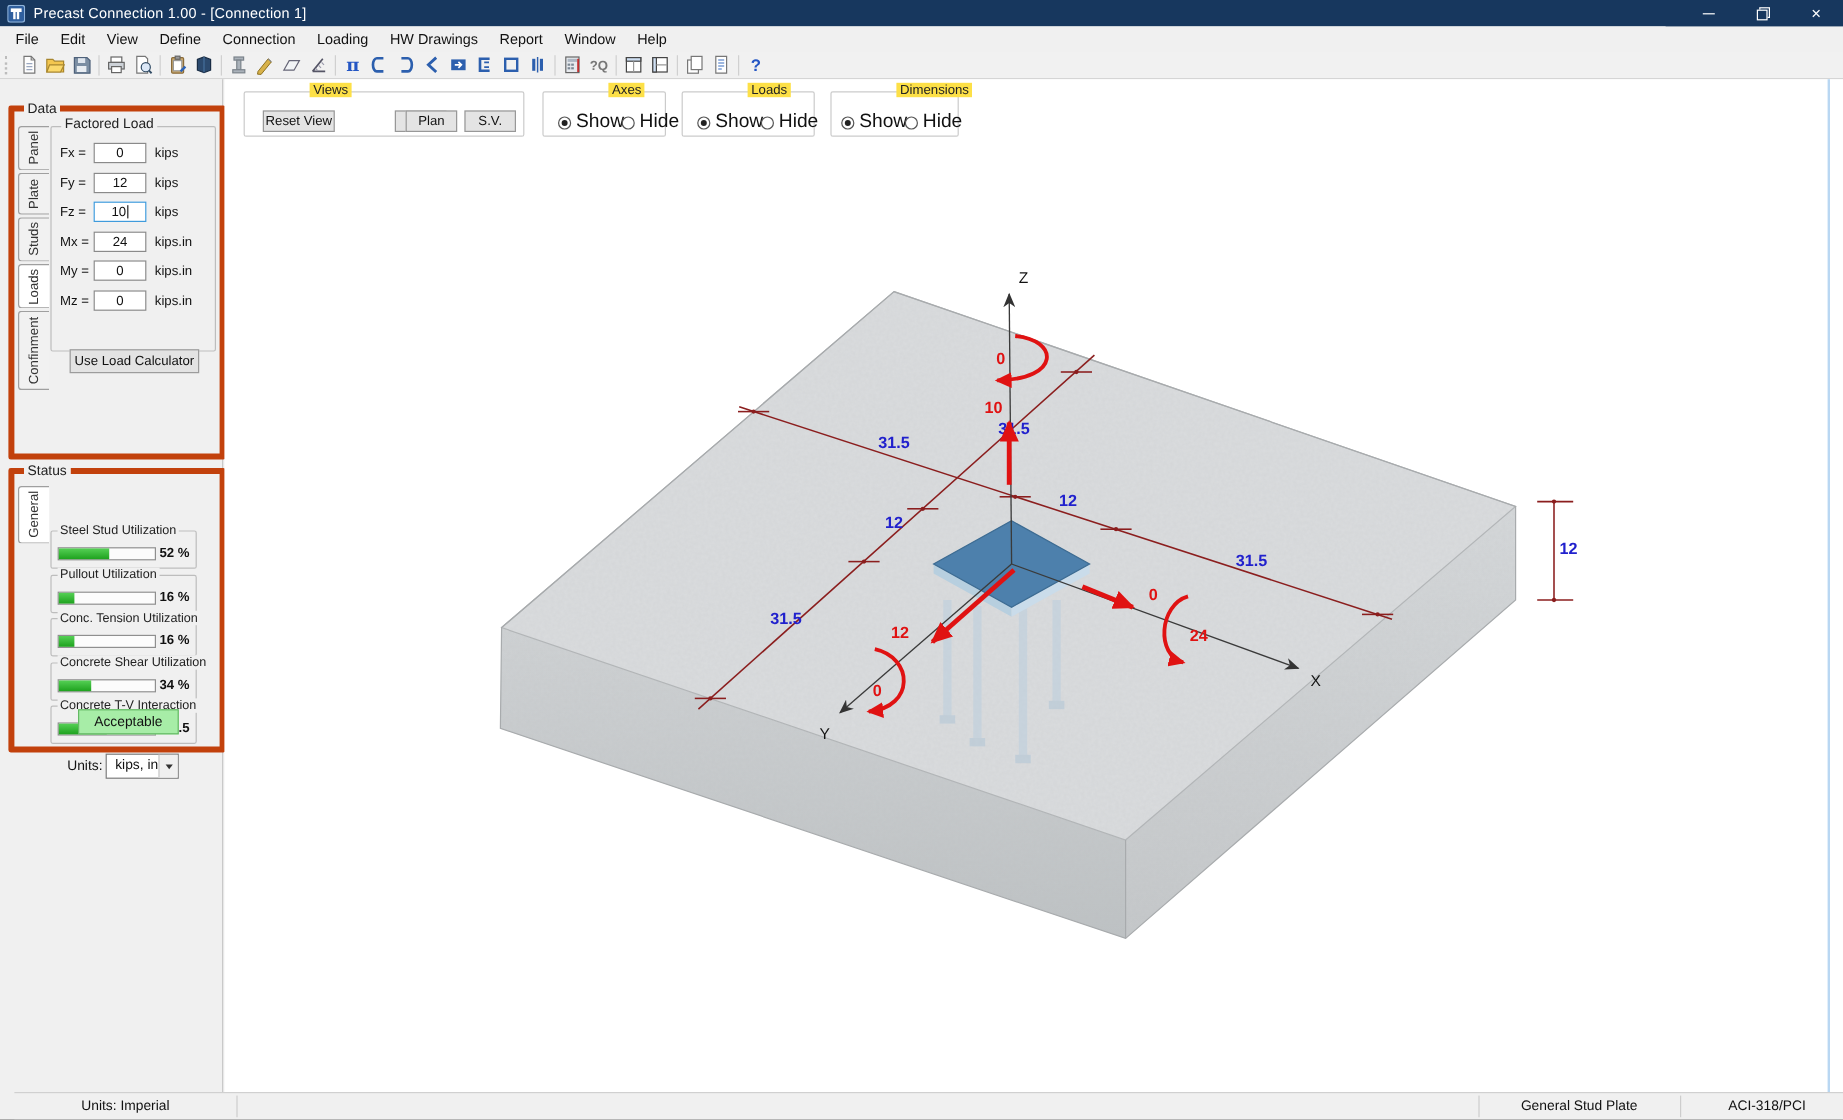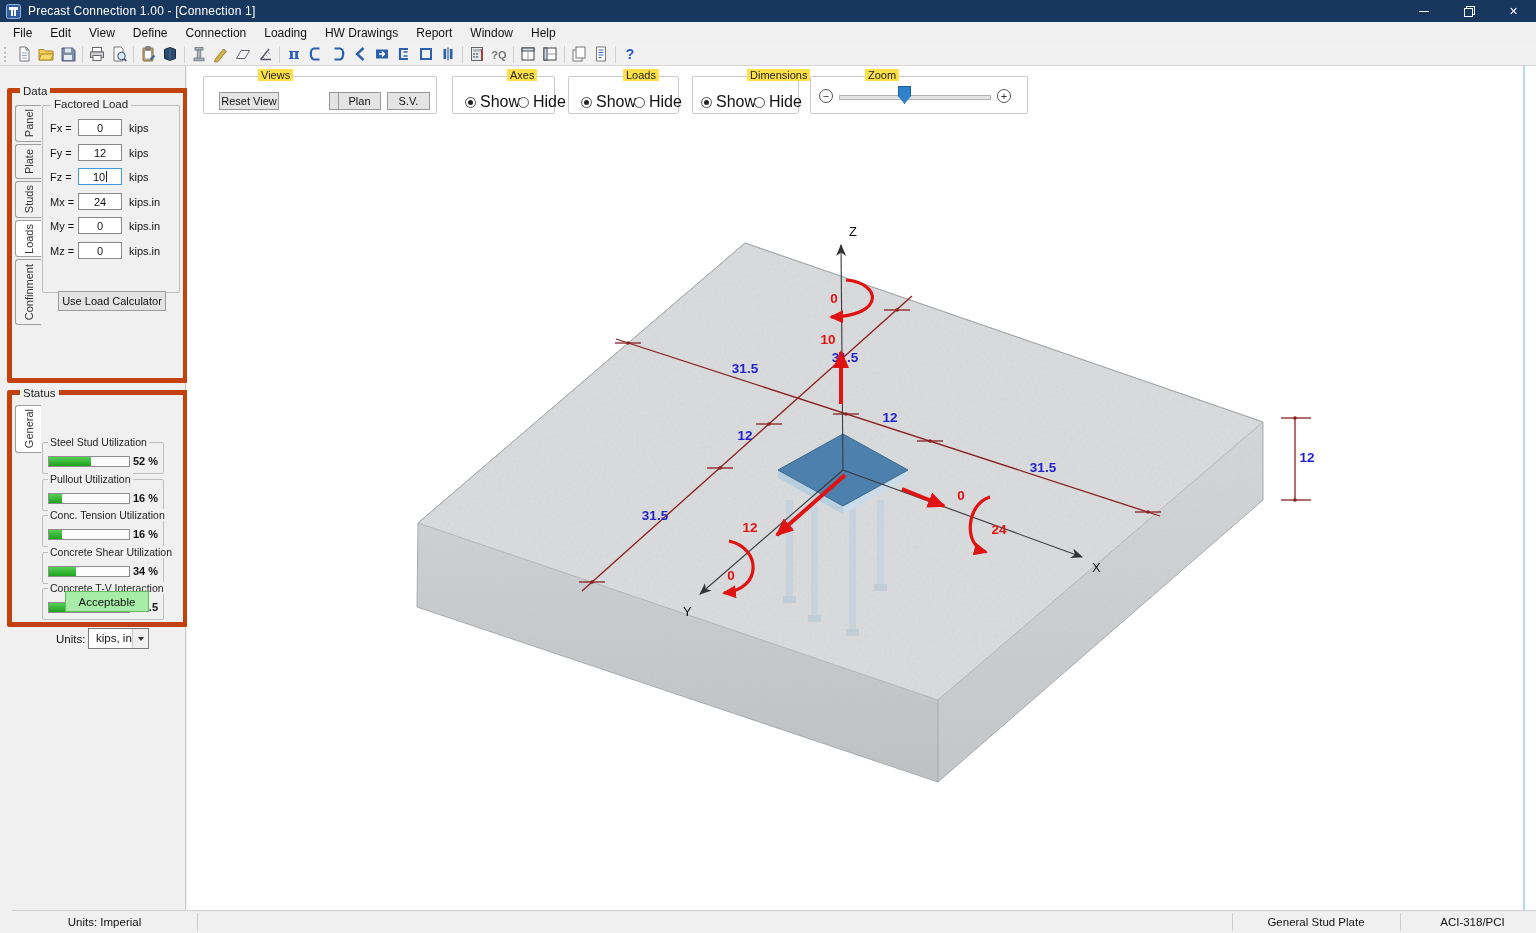--- a/index.html
+++ b/index.html
@@ -577,27 +577,20 @@
       <div class="opt" style="left:8px;">
           <span class="radio on"></span>
           <span>Show</span>
         </div>
       <div class="opt" style="left:61px;">
           <span class="radio"></span>
           <span>Hide</span>
         </div>
     </div>
 
-    <div class="vgroup" style="left:623px;width:218px;">
-      <span class="vg-label">Zoom</span>
-      <div class="zoom-circle" style="left:8px;">−</div>
-      <div id="zoom-track"></div>
-      <div id="zoom-thumb"></div>
-      <div class="zoom-circle" style="left:186px;">+</div>
-    </div>
 
     <div id="mdi-edge"></div>
   </div>
 
   <div id="statusbar">
     <div class="sb-cell" style="left:0;width:185px;">Units: Imperial</div>
     <div class="sb-sep" style="left:185px;"></div>
     <div class="sb-sep" style="left:1220px;"></div>
     <div class="sb-cell" style="left:1220px;width:168px;">General Stud Plate</div>
     <div class="sb-sep" style="left:1388px;"></div>

